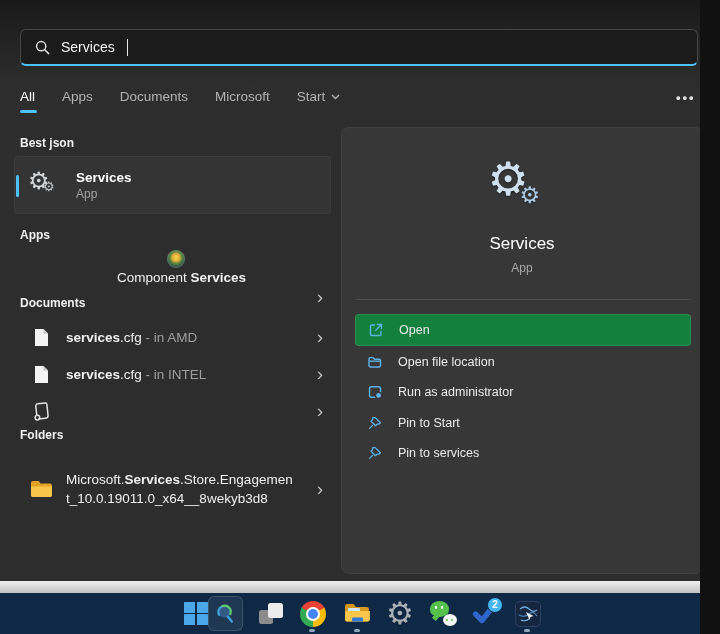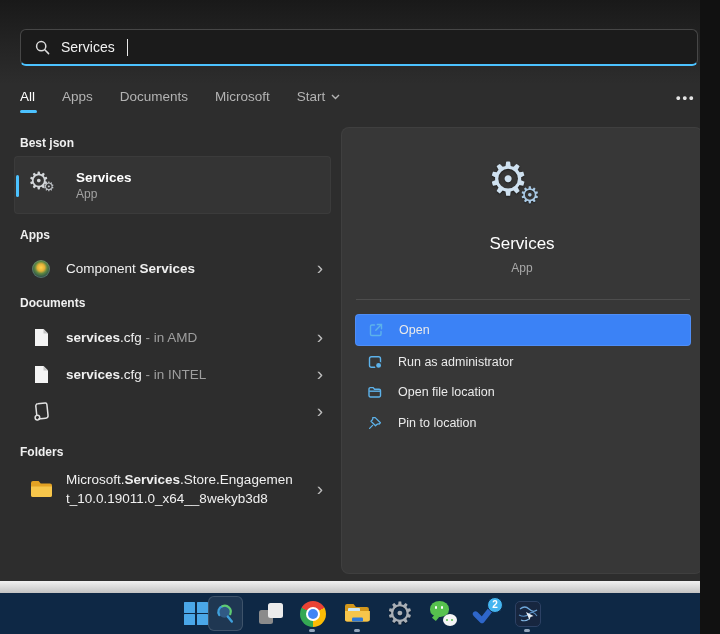--- a/index.html
+++ b/index.html
@@ -66,21 +66,21 @@
   .gears-lg .g2 { position:absolute; left:32px; top:22px; font-size:23px; color:#a9c9e4;
     text-shadow:0 1px 1px rgba(0,0,0,0.5); }
   .preview-title { position:absolute; top:106px; width:100%; text-align:center;
     color:#ffffff; font-size:17px; }
   .preview-sub { position:absolute; top:133px; width:100%; text-align:center;
     color:#a8a8a8; font-size:12px; }
   .divider { position:absolute; left:14px; top:171px; width:334px; height:1px; background:#4d4d4d; }
   .actions { position:absolute; left:13px; top:186px; width:336px; }
   .action-row { height:30px; display:flex; align-items:center; gap:15px;
     padding-left:12px; border-radius:4px; margin-bottom:0.5px; }
-  .action-row.hl { background:#3b82f6; border:1px solid rgba(255,255,255,0.10); height:32px; }
+  .action-row.hl { background:#15803d; border:1px solid rgba(255,255,255,0.10); height:32px; }
   .action-row .lbl { color:#eaeaea; font-size:12.5px; }
 
   
   .strip { position:absolute; left:0; top:581px; width:720px; height:12px;
     background:linear-gradient(180deg,#f0f0f0,#c3c3c3); }
   .taskbar { position:absolute; left:0; top:593px; width:720px; height:41px; background:#0e2845; }
   .tb-slot { position:absolute; top:3px; height:35px; display:flex; align-items:center; justify-content:center; }
   .tb-active { background:rgba(255,255,255,0.07); border:1px solid rgba(255,255,255,0.14); border-radius:6px; }
   .run-dot { position:absolute; bottom:2px; width:6px; height:3px; border-radius:2px; background:#93a6bc; }
 
@@ -167,21 +167,21 @@
         <span class="g2">⚙</span>
     </div>
     <div class="best-text">
       <span class="t">Services</span>
       <span class="s">App</span>
     </div>
   </div>
 
   <div class="section-label" style="top:228px;">Apps</div>
 
-  <div class="result-row" style="top:250px;">
+  <div class="result-row" style="top:250px;flex-direction:column;">
     <div class="row-icon">
         <div class="comp-icon"></div>
       </div>
     <div class="row-text"><span>Component </span><span class="match">Services</span><span></span><span class="dim"></span></div>
     <span class="chev">›</span>
   </div>
 
   <div class="section-label" style="top:296px;">Documents</div>
 
   <div class="result-row" style="top:319px;">
@@ -210,21 +210,21 @@
     <div class="row-icon">
       <svg class="scroll-svg" width="19" height="21" viewBox="0 0 19 21" style="transform:rotate(-6deg);">
         <path d="M6.5 2.5 H14 a1.6 1.6 0 0 1 1.6 1.6 V15 a2.6 2.6 0 0 1 -2.6 2.6 H5.5" fill="none" stroke="#e3e3e3" stroke-width="1.5"></path>
         <path d="M6.5 2.5 a2.1 2.1 0 0 0 -2.1 2.1 V14" fill="none" stroke="#e3e3e3" stroke-width="1.5"></path>
         <circle cx="4.8" cy="16.2" r="2.3" fill="none" stroke="#e3e3e3" stroke-width="1.5"></circle>
       </svg>
     </div>
     <span class="chev">›</span>
   </div>
 
-  <div class="section-label" style="top:445px;">Folders</div>
+  <div class="section-label" style="top:428px;">Folders</div>
 
   <div class="result-row folder-row" style="top:460px;">
     <div class="row-icon">
       <svg width="23" height="18" viewBox="0 0 23 18">
         <path d="M1 3 a2 2 0 0 1 2 -2 h5.6 l2.1 2.6 h9.3 a2 2 0 0 1 2 2 V15 a2 2 0 0 1 -2 2 H3 a2 2 0 0 1 -2 -2 Z" fill="#e3a224"></path>
         <path d="M1 6.4 h21 V15 a2 2 0 0 1 -2 2 H3 a2 2 0 0 1 -2 -2 Z" fill="#f7c64b"></path>
       </svg>
     </div>
     <div class="row-text"><span>Microsoft.</span><span class="match">Services</span><span>.Store.Engagement_10.0.19011.0_x64__8wekyb3d8</span></div>
     <span class="chev">›</span>
@@ -243,38 +243,45 @@
       <div class="action-row hl">
         <svg width="16" height="16" viewBox="0 0 16 16">
           <path d="M6.5 3 H3.8 A1.3 1.3 0 0 0 2.5 4.3 V12.2 A1.3 1.3 0 0 0 3.8 13.5 H11.7 A1.3 1.3 0 0 0 13 12.2 V9.5" fill="none" stroke="#5db2ea" stroke-width="1.4" stroke-linecap="round"></path>
           <path d="M9.3 2.5 H13.5 V6.7" fill="none" stroke="#5db2ea" stroke-width="1.4" stroke-linecap="round"></path>
           <line x1="13.2" y1="2.8" x2="7.8" y2="8.2" stroke="#5db2ea" stroke-width="1.4" stroke-linecap="round"></line>
         </svg>
         <span class="lbl">Open</span>
       </div>
       <div class="action-row">
         <svg width="16" height="16" viewBox="0 0 16 16">
+          <path d="M2 5 a1.4 1.4 0 0 1 1.4 -1.4 h2.8 l1.3 1.6 h4.6 a1.4 1.4 0 0 1 1.4 1.4 V11.6 a1.4 1.4 0 0 1 -1.4 1.4 H3.4 A1.4 1.4 0 0 1 2 11.6 Z" fill="none" stroke="#5db2ea" stroke-width="1.4" stroke-linejoin="round"></path>
+          <path d="M2.2 7.2 h11.1" stroke="#5db2ea" stroke-width="1.4"></path>
+        </svg>
+        <span class="lbl">Open file location</span>
+      </div>
+      <div class="action-row">
+        <svg width="16" height="16" viewBox="0 0 16 16">
           <rect x="2.5" y="2.8" width="11" height="10.5" rx="2" fill="none" stroke="#5db2ea" stroke-width="1.4"></rect>
           <circle cx="11.6" cy="11.4" r="3.1" fill="#5db2ea" stroke="#373737" stroke-width="1.3"></circle>
         </svg>
         <span class="lbl">Run as administrator</span>
       </div>
       <div class="action-row">
         <svg width="16" height="16" viewBox="0 0 16 16">
-          <path d="M2 5 a1.4 1.4 0 0 1 1.4 -1.4 h2.8 l1.3 1.6 h4.6 a1.4 1.4 0 0 1 1.4 1.4 V11.6 a1.4 1.4 0 0 1 -1.4 1.4 H3.4 A1.4 1.4 0 0 1 2 11.6 Z" fill="none" stroke="#5db2ea" stroke-width="1.4" stroke-linejoin="round"></path>
-          <path d="M2.2 7.2 h11.1" stroke="#5db2ea" stroke-width="1.4"></path>
-        </svg>
-        <span class="lbl">Open file location</span>
-      </div>
-      <div class="action-row">
-        <svg width="16" height="16" viewBox="0 0 16 16">
           <path d="M8.2 2.6 l5.2 5.2 -1.2 1.2 q-1.6 -0.3 -2.7 0.8 l-1 1 -4.5 -4.5 1 -1 q1.1 -1.1 0.8 -2.7 Z" fill="none" stroke="#5db2ea" stroke-width="1.3" stroke-linejoin="round"></path>
           <line x1="5.6" y1="10.4" x2="2.6" y2="13.4" stroke="#5db2ea" stroke-width="1.3" stroke-linecap="round"></line>
         </svg>
-        <span class="lbl">Pin to location</span>
+        <span class="lbl">Pin to Start</span>
+      </div>
+      <div class="action-row">
+        <svg width="16" height="16" viewBox="0 0 16 16">
+          <path d="M8.2 2.6 l5.2 5.2 -1.2 1.2 q-1.6 -0.3 -2.7 0.8 l-1 1 -4.5 -4.5 1 -1 q1.1 -1.1 0.8 -2.7 Z" fill="none" stroke="#5db2ea" stroke-width="1.3" stroke-linejoin="round"></path>
+          <line x1="5.6" y1="10.4" x2="2.6" y2="13.4" stroke="#5db2ea" stroke-width="1.3" stroke-linecap="round"></line>
+        </svg>
+        <span class="lbl">Pin to services</span>
       </div>
     </div>
   </div>
 
   <div class="strip"></div>
 
   <div class="taskbar">
     <div class="tb-slot" style="left:182px; width:28px;">
       <div class="win-logo">
           <div></div>

